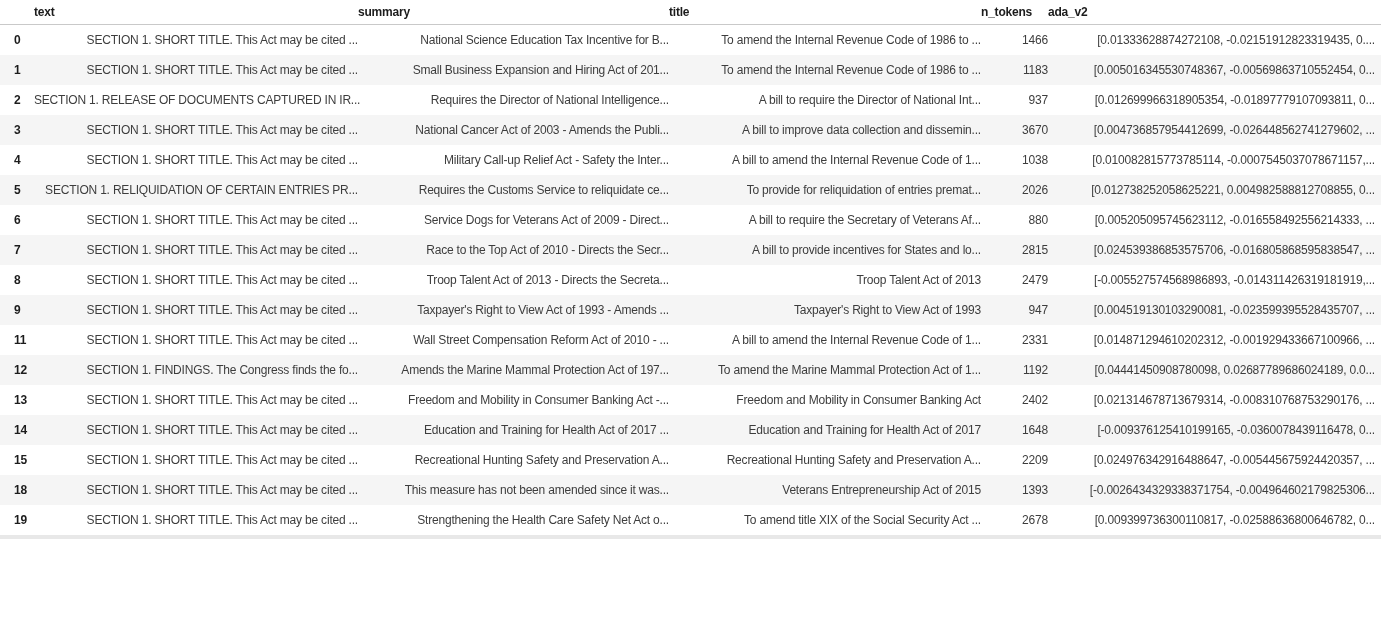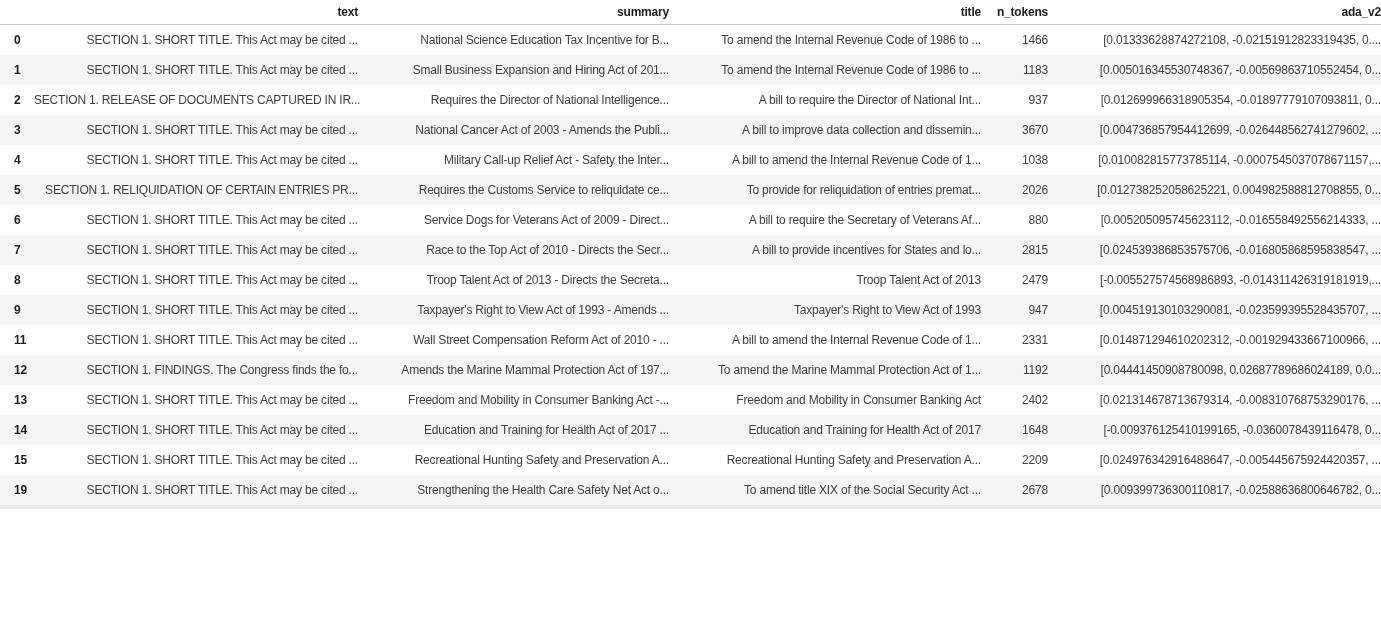--- a/index.html
+++ b/index.html
@@ -25,38 +25,39 @@
   col.c-text    { width: 324px; }
   col.c-summary { width: 311px; }
   col.c-title   { width: 312px; }
   col.c-ntok    { width: 67px; }
   col.c-ada     { width: 333px; }
   thead th {
     height: 24px;
     padding: 0;
     font-weight: bold;
     color: #1c1c1c;
-    text-align: right;
+    text-align: left;
     white-space: nowrap;
     border-bottom: 1px solid #c9c9c9;
     background: #ffffff;
   }
   tbody td {
     height: 30px;
     padding: 0;
     color: #3d3d3d;
     text-align: right;
     white-space: nowrap;
     overflow: visible;
     vertical-align: middle;
   }
   tbody tr:nth-child(even) {
     background: #f5f5f5;
   }
   th:last-child, td:last-child {
+    padding-right: 6px;
   }
   td.idx {
     text-align: left;
     padding-left: 14px;
     font-weight: bold;
     color: #1c1c1c;
   }
   .hscrollbar {
     width: 1381px;
     height: 4px;
@@ -201,20 +202,28 @@
         </tr>
         <tr>
           <td class="idx">15</td>
           <td>SECTION 1. SHORT TITLE. This Act may be cited ...</td>
           <td>Recreational Hunting Safety and Preservation A...</td>
           <td>Recreational Hunting Safety and Preservation A...</td>
           <td>2209</td>
           <td>[0.024976342916488647, -0.005445675924420357, ...</td>
         </tr>
         <tr>
+          <td class="idx">18</td>
+          <td>SECTION 1. SHORT TITLE. This Act may be cited ...</td>
+          <td>This measure has not been amended since it was...</td>
+          <td>Veterans Entrepreneurship Act of 2015</td>
+          <td>1393</td>
+          <td>[-0.0026434329338371754, -0.004964602179825306...</td>
+        </tr>
+        <tr>
           <td class="idx">19</td>
           <td>SECTION 1. SHORT TITLE. This Act may be cited ...</td>
           <td>Strengthening the Health Care Safety Net Act o...</td>
           <td>To amend title XIX of the Social Security Act ...</td>
           <td>2678</td>
           <td>[0.009399736300110817, -0.02588636800646782, 0...</td>
         </tr>
       </tbody>
   </table>
   <div class="hscrollbar"></div>

